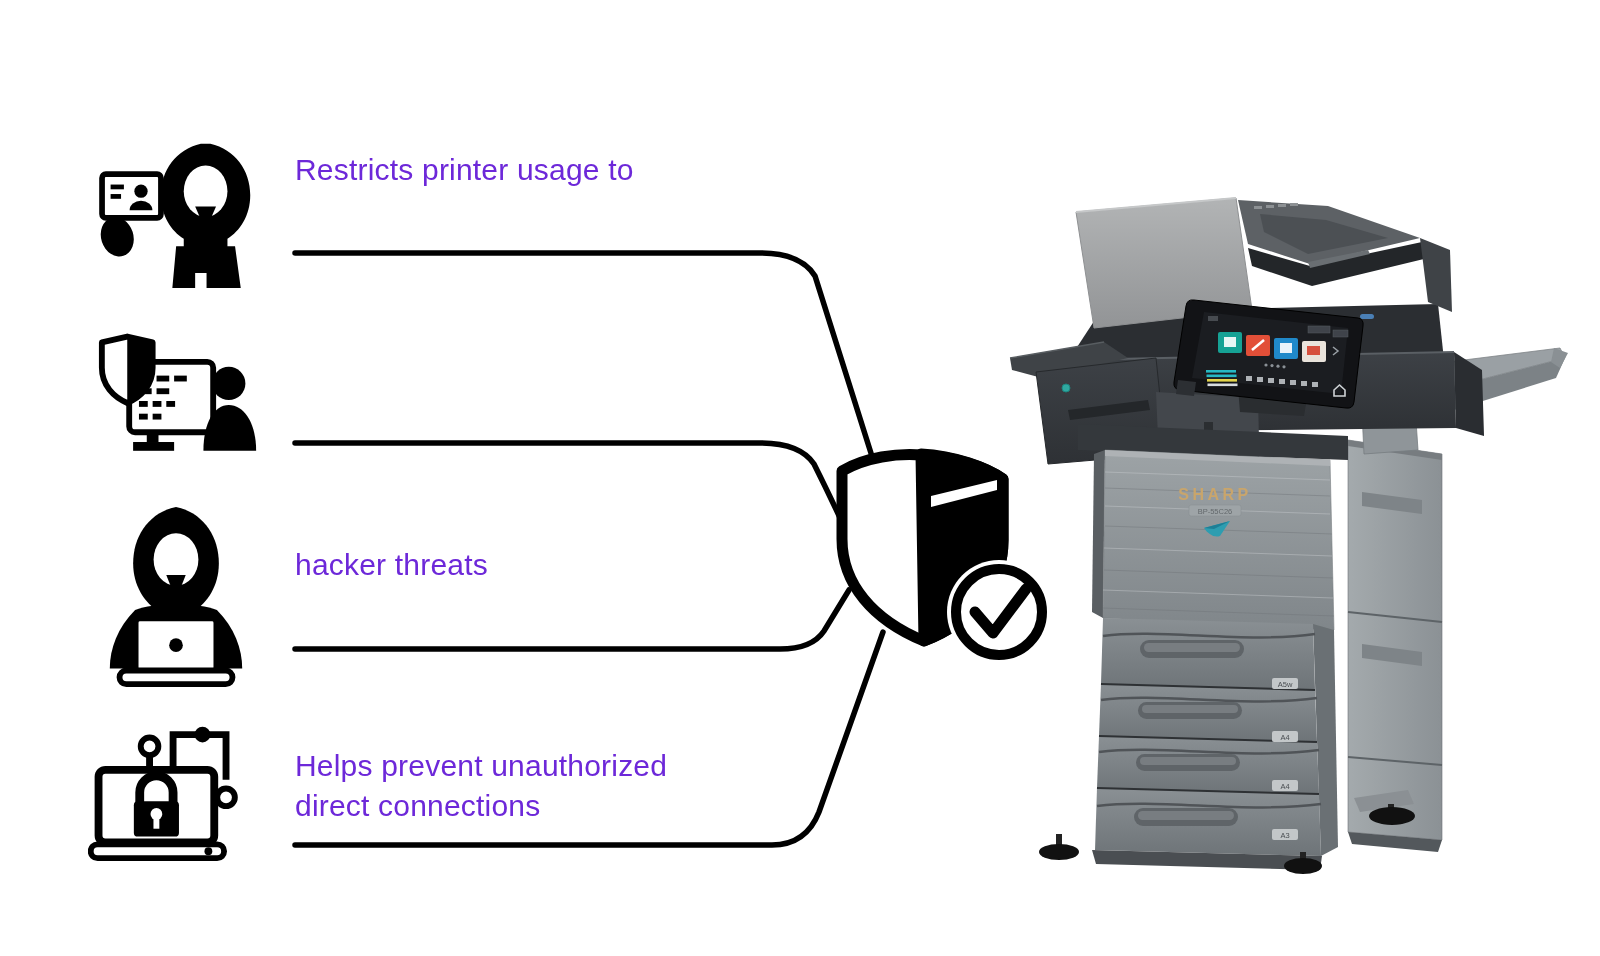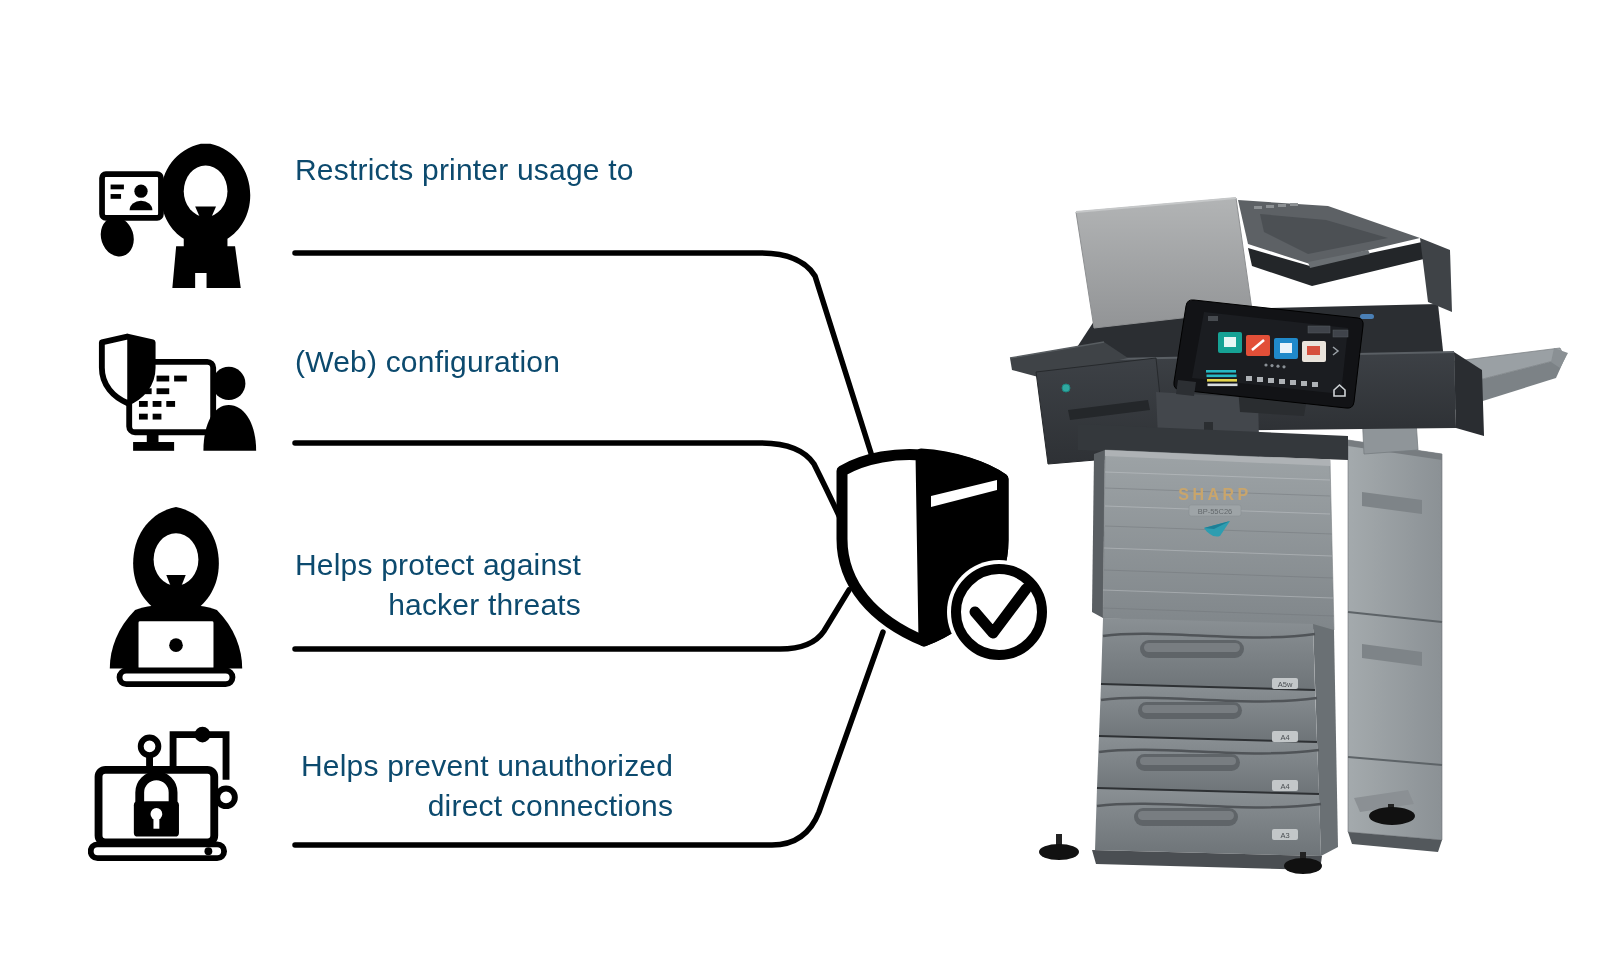--- a/index.html
+++ b/index.html
@@ -4,21 +4,21 @@
 <style>
   html,body{margin:0;padding:0;}
   body{
     width:1600px;height:956px;position:relative;background:#ffffff;
     font-family:"Liberation Sans", sans-serif;overflow:hidden;
   }
   .overlay{position:absolute;left:0;top:0;z-index:1;}
   .feature-icon{position:absolute;z-index:2;}
   .feature-label{
     position:absolute;z-index:2;font-size:30px;line-height:40px;
-    color:#0c4a6e;letter-spacing:0.2px;white-space:nowrap;text-align:right;
+    color:#6d28d9;letter-spacing:0.2px;white-space:nowrap;
   }
   .printer{position:absolute;left:1008px;top:192px;z-index:1;}
   svg text{font-family:"Liberation Sans", sans-serif;}
 </style>
 </head>
 <body>
 
 <svg class="overlay" width="1600" height="956" viewBox="0 0 1600 956">
   <g fill="none" stroke="#000000" stroke-width="5.5" stroke-linecap="round">
     <path d="M295 253 H760 Q801 253 815 276 L876 469"></path>
@@ -101,27 +101,25 @@
     <rect x="66" y="105" width="6" height="13" fill="#ffffff"></rect>
     <rect x="2" y="134" width="136" height="14" rx="7" fill="#ffffff" stroke="#000000" stroke-width="6"></rect>
     <circle cx="122" cy="141" r="4" fill="#000000"></circle>
   </g>
 </svg>
 
 <div class="feature-label" style="left:295px;top:150px;">
   <div>Restricts printer usage to</div>
 </div>
 <div class="feature-label" style="left:295px;top:342px;">
-  <div>(Web) configuration</div>
 </div>
 <div class="feature-label" style="left:295px;top:545px;">
-  <div>Helps protect against</div>
   <div>hacker threats</div>
 </div>
-<div class="feature-label" style="left:295px;top:746px;margin-left:6px;">
+<div class="feature-label" style="left:295px;top:746px;">
   <div>Helps prevent unauthorized</div>
   <div>direct connections</div>
 </div>
 
 <svg class="printer" width="560" height="700" viewBox="0 0 560 700">
   <defs>
     <linearGradient id="gFront" x1="0" y1="0" x2="0" y2="1">
       <stop offset="0" stop-color="#9da3a6"></stop>
         <stop offset="1" stop-color="#80868a"></stop>
     </linearGradient>

